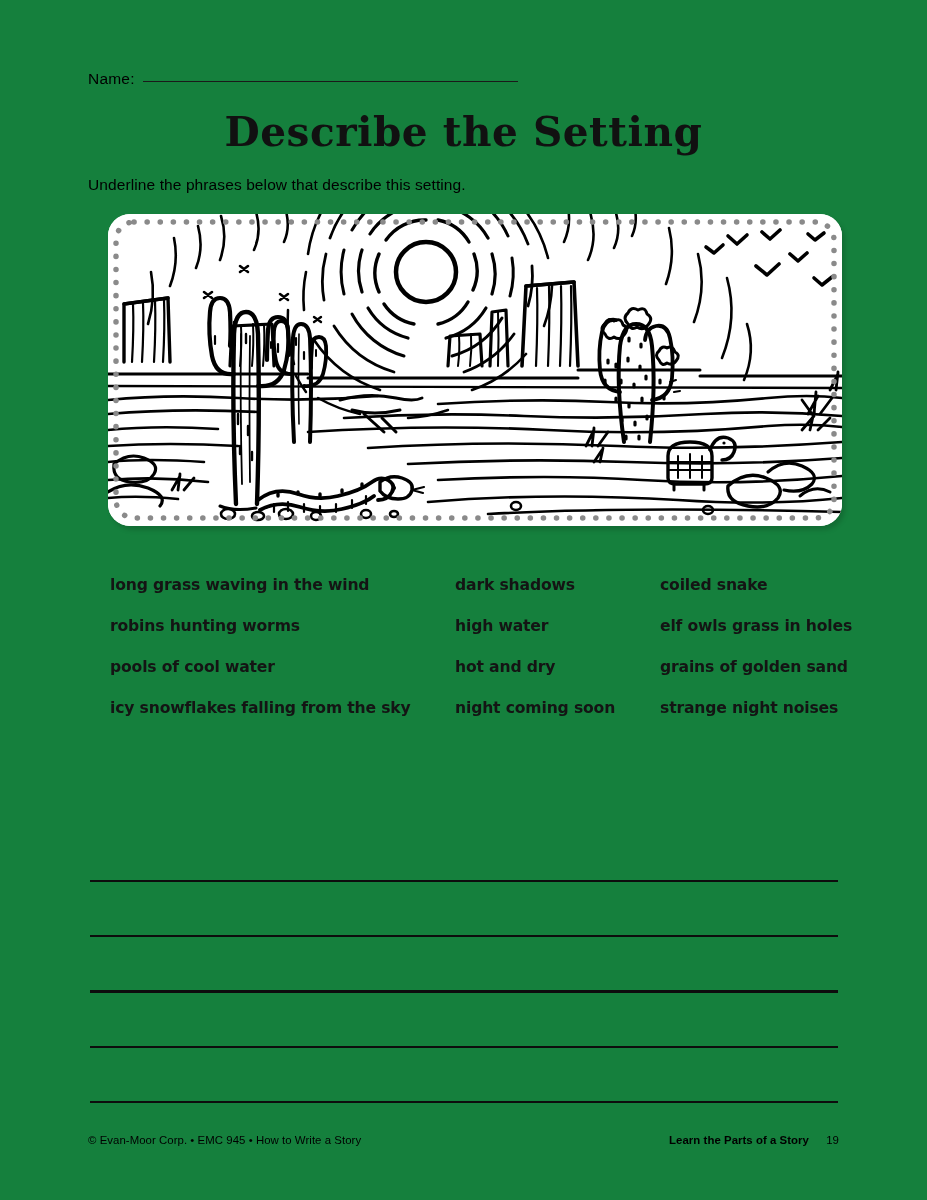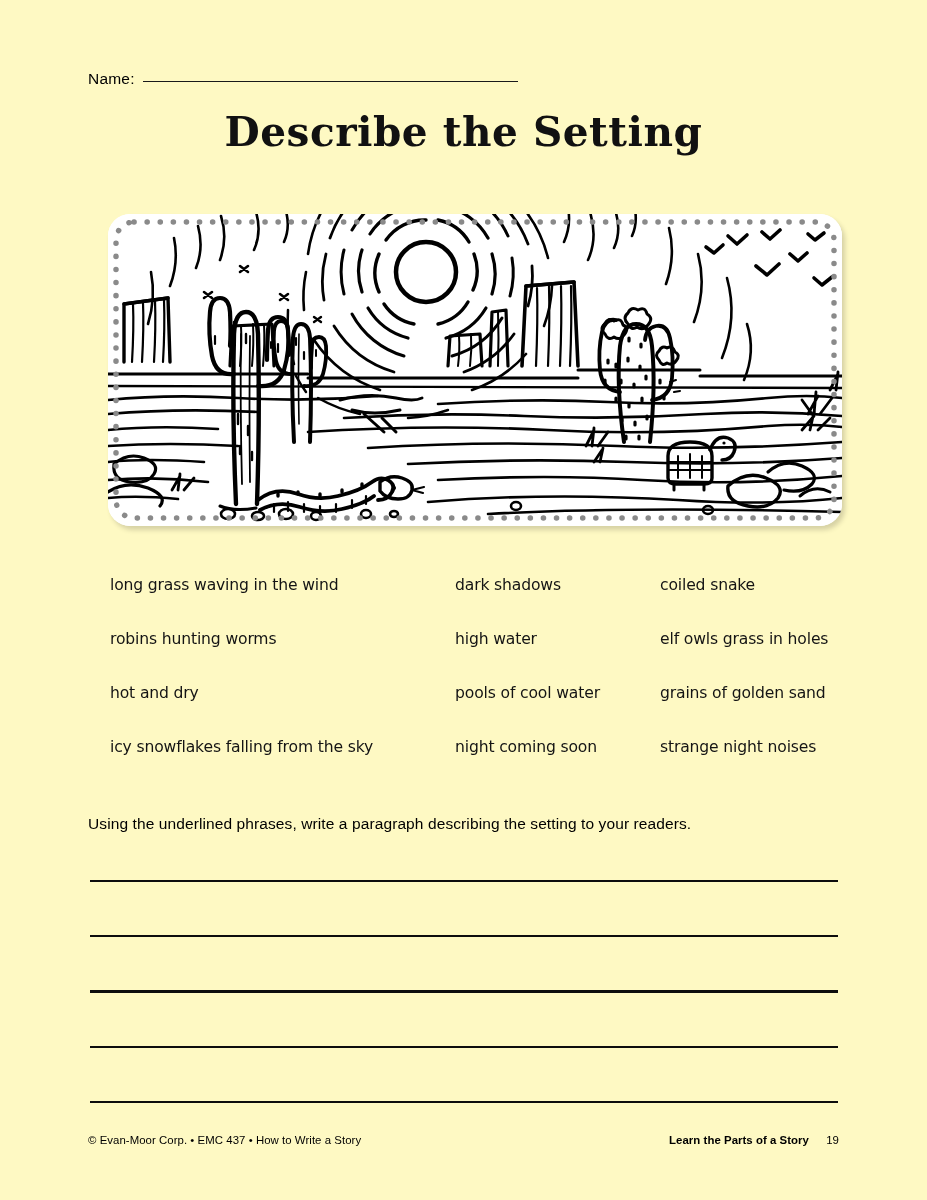--- a/index.html
+++ b/index.html
@@ -12,21 +12,21 @@
     height: 1200px;
     position: relative;
     font-family: "Liberation Sans", sans-serif;
     color: #000000;
     overflow: hidden;
   }
 
   .page {
     position: absolute;
     inset: 0;
-    background: #fef9c3;
+    background: #15803d;
   }
 
   
   .name-row {
     position: absolute;
     left: 88px;
     top: 70px;
     display: flex;
     align-items: baseline;
     width: 430px;
@@ -96,21 +96,22 @@
   }
 
   
   .phrases {
     position: absolute;
     left: 110px;
     top: 566px;
     width: 760px;
     display: grid;
     grid-template-columns: 345px 205px 210px;
-    row-gap: 16px;
+    row-gap: 3px;
+    font-weight: bold;
   }
   .phrase {
     font-family: "DejaVu Sans", sans-serif;
     font-size: 15.6px;
     line-height: 38px;
     height: 38px;
     color: #141414;
     white-space: nowrap;
     letter-spacing: -0.15px;
   }
@@ -166,20 +167,21 @@
 
 <div class="page">
 
   <div class="name-row">
     <span class="name-label">Name:</span>
     <span class="name-rule"></span>
   </div>
 
   <div class="title">Describe the Setting</div>
 
+  <div class="instruction-top">Underline the phrases below that describe this setting.</div>
 
   <div class="illustration">
     <svg class="scene" viewBox="0 0 734 312" xmlns="http://www.w3.org/2000/svg">
       <rect x="0" y="0" width="734" height="312" fill="#ffffff"></rect>
 
       <g stroke="#000000" fill="none" stroke-linecap="round" stroke-linejoin="round">
 
         <g>
           <circle cx="318" cy="58" r="30" stroke-width="4.5"></circle>
 
@@ -477,41 +479,40 @@
   <div class="phrases">
     <div class="phrase">long grass waving in the wind</div>
     <div class="phrase">dark shadows</div>
 
     <div class="phrase">coiled snake</div>
     <div class="phrase">robins hunting worms</div>
 
     <div class="phrase">high water</div>
 
     <div class="phrase">elf owls grass in holes</div>
+    <div class="phrase">pools of cool water</div>
     <div class="phrase">hot and dry</div>
-    <div class="phrase">pools of cool water</div>
 
     <div class="phrase">grains of golden sand</div>
 
     <div class="phrase">icy snowflakes falling from the sky</div>
     <div class="phrase">night coming soon</div>
     <div class="phrase">strange night noises</div>
   </div>
 
-  <div class="instruction-bottom">Using the underlined phrases, write a paragraph describing the setting to your readers.</div>
 
   <div class="writing-lines">
     <div class="writing-line"></div>
     <div class="writing-line"></div>
     <div class="writing-line"></div>
     <div class="writing-line"></div>
     <div class="writing-line"></div>
   </div>
 
   <div class="footer">
-    <div class="footer-left">© Evan-Moor Corp. • EMC 437 • How to Write a Story</div>
+    <div class="footer-left">© Evan-Moor Corp. • EMC 945 • How to Write a Story</div>
     <div class="footer-right">
       <span>Learn the Parts of a Story</span>
       <span class="footer-page">19</span>
     </div>
   </div>
 
 </div>
 
 </body></html>

